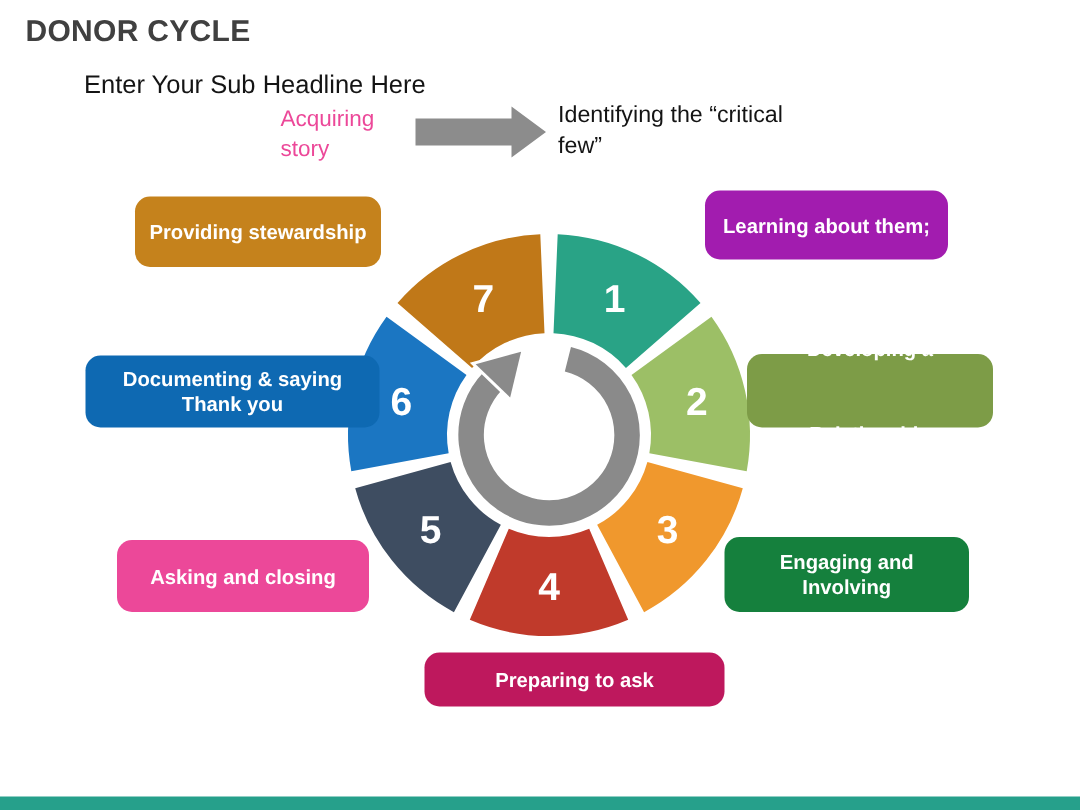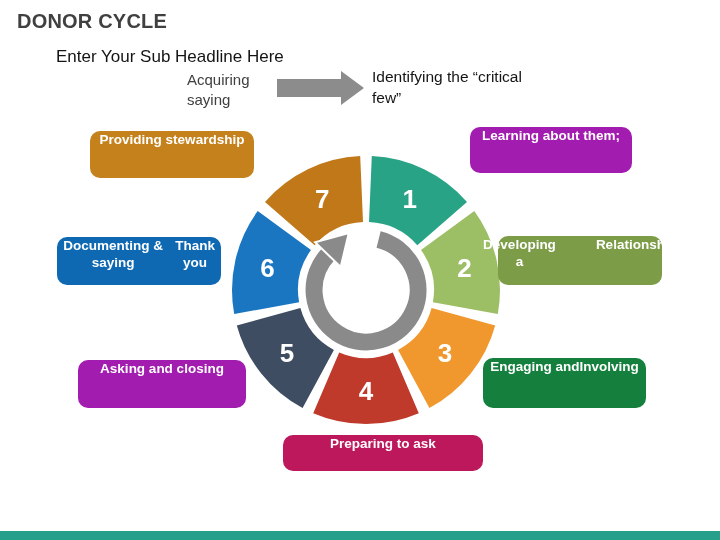--- a/index.html
+++ b/index.html
@@ -10,51 +10,51 @@
   .slide-title{
     position:absolute;left:17px;top:10px;
     font-size:20px;font-weight:700;color:#404040;letter-spacing:.2px;
   }
   .slide-subtitle{
     position:absolute;left:16px;top:47px;
     font-size:17px;font-weight:400;color:#141414;margin-left:40px;
   }
   .flow-source{
     position:absolute;left:187px;top:70px;
-    font-size:15px;line-height:20px;color:#404040;
+    font-size:15px;line-height:20px;color:#ec4899;
   }
   .flow-source span{display:block;}
   .flow-target{
     position:absolute;left:372px;top:66px;width:172px;
     font-size:15.5px;line-height:21px;color:#141414;
   }
   #diagram-svg{position:absolute;left:0;top:0;}
   .label-box{
     position:absolute;border-radius:10px;color:#ffffff;
-    display:flex;flex-direction:row;justify-content:center;align-items:flex-start;
+    display:flex;flex-direction:column;justify-content:center;align-items:center;
     font-size:13.5px;font-weight:700;line-height:17px;text-align:center;
   }
   .label-box span{display:block;}
   .bottom-bar{
     position:absolute;left:0;bottom:0;width:720px;height:9px;background:#26A08B;
   }
   .wedge-number{
     font-family:"Liberation Sans", sans-serif;
     font-size:26px;font-weight:700;fill:#ffffff;
   }
 </style>
 </head>
 <body>
 
 <div class="slide-title">DONOR CYCLE</div>
 <div class="slide-subtitle">Enter Your Sub Headline Here</div>
 
 <div class="flow-source">
   <span>Acquiring</span>
-  <span>saying</span>
+  <span>story</span>
 </div>
 
 <div class="flow-target">Identifying the “critical few”</div>
 
 <svg id="diagram-svg" width="720" height="540" viewBox="0 0 720 540">
   <polygon points="277,79 341,79 341,71 364,88 341,105 341,97 277,97" fill="#8C8C8C"></polygon>
   <g id="wheel-group">
       <path d="M371.8 156.1 A134 134 0 0 1 467.0 202.0 L417.3 245.3 A68 68 0 0 0 369.0 222.1 Z" fill="#29A386"></path>
       <text x="409.8" y="199.0" text-anchor="middle" dy="9" class="wedge-number">1</text>
       <path d="M474.3 211.1 A134 134 0 0 1 497.8 314.1 L432.9 302.2 A68 68 0 0 0 421.0 250.0 Z" fill="#9CBF66"></path>
@@ -81,24 +81,24 @@
   <span>Developing a</span>
   <span>Relationship</span>
 </div>
 <div class="label-box" style="left: 483px; top: 358px; width: 163px; height: 50px; background: #15803d;">
   <span>Engaging and</span>
   <span>Involving</span>
 </div>
 <div class="label-box" style="left: 283px; top: 435px; width: 200px; height: 36px; background: #be185d;">
   <span>Preparing to ask</span>
 </div>
-<div class="label-box" style="left: 78px; top: 360px; width: 168px; height: 48px; background: #a21caf;">
+<div class="label-box" style="left: 78px; top: 360px; width: 168px; height: 48px; background: #ec4899;">
   <span>Asking and closing</span>
 </div>
-<div class="label-box" style="left: 57px; top: 237px; width: 164px; height: 48px; background: rgb(14, 105, 178);">
+<div class="label-box" style="left: 57px; top: 237px; width: 196px; height: 48px; background: rgb(14, 105, 178);">
   <span>Documenting &amp; saying</span>
   <span>Thank you</span>
 </div>
 <div class="label-box" style="left: 90px; top: 131px; width: 164px; height: 47px; background: rgb(197, 130, 28);">
   <span>Providing stewardship</span>
 </div>
 
 <div class="bottom-bar" style="background: rgb(38, 160, 139);"></div>
 
 </body></html>

